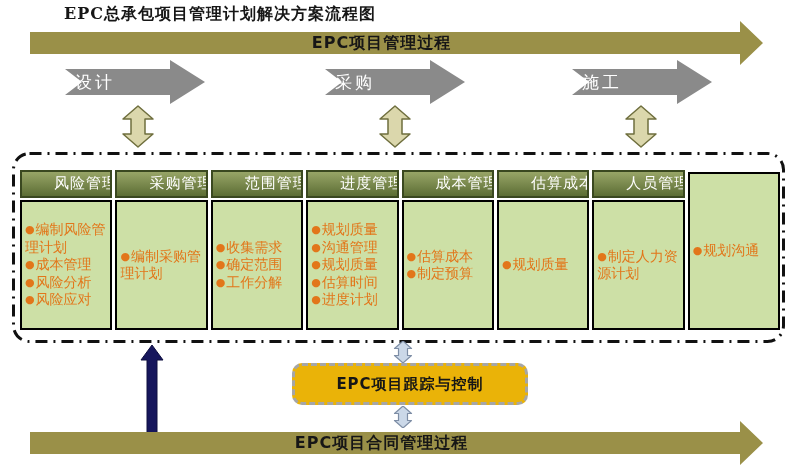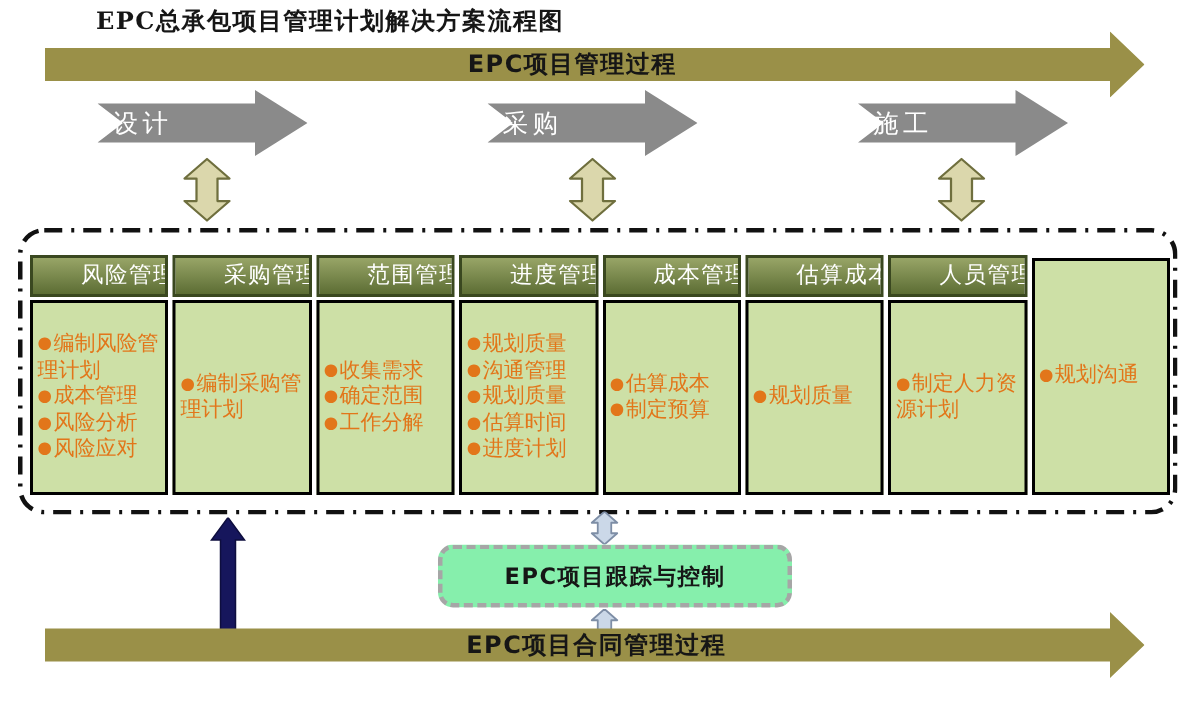--- a/index.html
+++ b/index.html
@@ -6,21 +6,21 @@
   .canvas{position:relative;width:800px;height:467px;background:#ffffff;overflow:hidden;
           font-family:"DejaVu Sans",sans-serif;}
   .title{position:absolute;left:64px;top:4px;font-family:"DejaVu Serif",serif;
          font-weight:700;font-size:16px;color:#161616;letter-spacing:1px;}
   
   .h-arrow{position:absolute;left:30px;width:733px;height:44px;}
   .h-arrow svg{position:absolute;left:0;top:0;}
   .h-arrow .lbl{position:absolute;left:0;right:30px;top:12px;text-align:center;
                 font-weight:bold;font-size:16px;color:#161616;letter-spacing:1px;}
   #top-arrow{top:21px;}
-  #bottom-arrow{top:408px;padding-left:32px;}
+  #bottom-arrow{top:421px;}
   
   .phase{position:absolute;top:60px;width:140px;height:44px;}
   .phase svg{position:absolute;left:0;top:0;}
   .phase .lbl{position:absolute;left:10px;right:20px;top:11px;
               font-family:"DejaVu Serif",serif;font-size:17px;color:#ffffff;letter-spacing:3px;}
   .p1{left:65px;} .p2{left:325px;} .p3{left:572px;}
   
   .updown{position:absolute;top:105px;width:34px;height:43px;}
   .ud1{left:121px;} .ud2{left:378px;} .ud3{left:624px;}
   
@@ -38,21 +38,21 @@
             line-height:1.25;color:#E2761A;}
   .col-item{display:block;}
   .bullet{font-size:11px;margin-right:1px;vertical-align:1px;}
   
   .navy-arrow{position:absolute;left:140px;top:345px;width:24px;height:88px;}
   
   .blue-ud{position:absolute;left:393px;width:20px;height:22px;}
   .bud1{top:341px;} .bud2{top:406px;}
   
   .tracking{position:absolute;left:292px;top:363px;width:236px;height:42px;box-sizing:border-box;
-            border:3px dashed #A6A6A6;border-radius:10px;background:#86efac;
+            border:3px dashed #A6A6A6;border-radius:10px;background:#eab308;
             display:flex;align-items:center;justify-content:center;
             font-weight:bold;font-size:15px;color:#161616;letter-spacing:1px;text-align:right;}
 </style>
 </head>
 <body>
 
 <div class="canvas">
 
   <div class="title">EPC总承包项目管理计划解决方案流程图</div>
 

